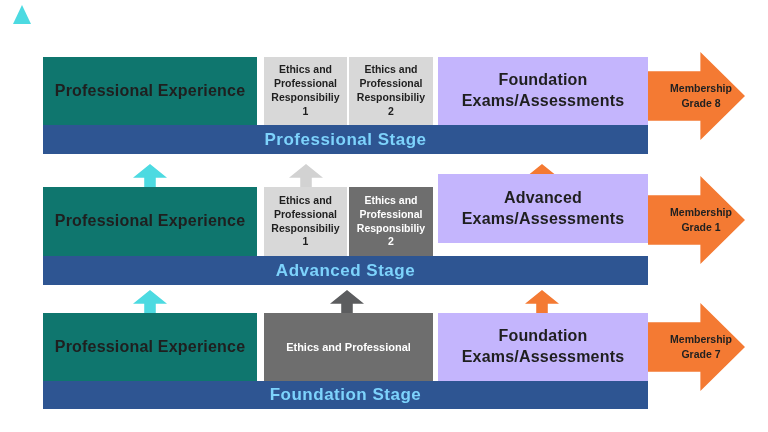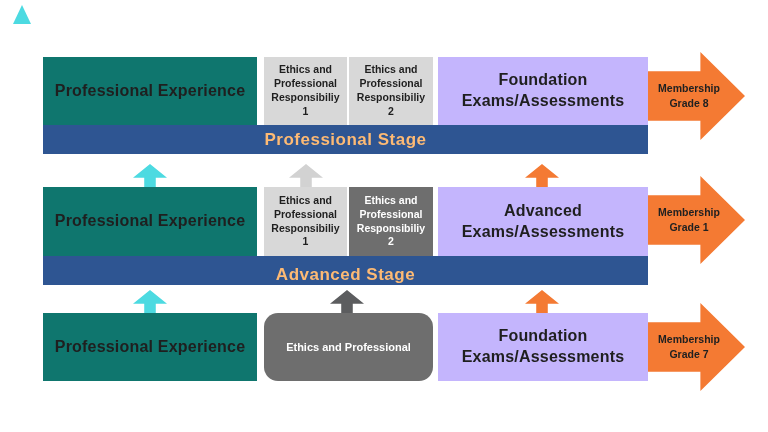--- a/index.html
+++ b/index.html
@@ -11,38 +11,38 @@
     position:absolute; display:flex; align-items:center; justify-content:center;
     text-align:center; color:#1F1F1F;
   }
   .cyan   { background:#0f766e; }
   .orange { background:#c4b5fd;justify-content:center; }
   .gray-light { background:#D8D8D8; }
   .gray-dark  { background:#6E6E6E; color:#ffffff; }
   .big-label { font-size:16px; font-weight:600; letter-spacing:0.2px; line-height:1.3; }
   .ethics-text { font-size:10.5px; font-weight:600; line-height:1.32;text-align:center; }
   .banner {
-    position:absolute; background:#2E5592; color:#fdba74;
+    position:absolute; background:#2E5592; color:#7dd3fc;
     display:flex; align-items:center; justify-content:center;
     font-size:17px; font-weight:600; letter-spacing:0.5px;
   }
   .up-arrow {
     position:absolute; width:34px; height:23px;
     clip-path:polygon(50% 0%, 100% 60%, 67% 60%, 67% 100%, 33% 100%, 33% 60%, 0% 60%);
   }
   .ua-cyan  { background:#4CDAE1; }
   .ua-lgray { background:#D2D2D2; }
   .ua-dgray { background:#5C5D5F; }
   .ua-orange{ background:#F47A33; }
   .right-arrow {
     position:absolute; width:97px; height:88px; background:#F47A33;
     clip-path:polygon(0% 22%, 54% 22%, 54% 0%, 100% 50%, 54% 100%, 54% 78%, 0% 78%);
   }
   .m-text {
-    position:absolute; left:2px; top:0; width:78px; height:100%;
+    position:absolute; left:14px; top:0; width:78px; height:100%;
     display:flex; flex-direction:column; align-items:center; justify-content:center;
     font-size:10.5px; font-weight:600; color:#212121; line-height:1.4; text-align:left;
   }
   .corner-arrow { position:absolute; left:11px; top:5px; }
 </style>
 </head>
 <body>
 
 <div class="canvas">
 
@@ -109,59 +109,62 @@
 
   <div class="box gray-dark ethics-text" style="left:349px;top:187px;width:84px;height:69px;">
     <div>
       <div>Ethics and</div>
       <div>Professional</div>
       <div>Responsibiliy</div>
       <div>2</div>
     </div>
   </div>
 
-  <div class="box orange big-label" style="left:438px;top:187px;width:210px;height:69px;">
+  <div class="box orange big-label" style="left:438px;top:174px;width:210px;height:69px;">
     <div>
       <div>Advanced</div>
       <div>Exams/Assessments</div>
     </div>
   </div>
 
-  <div class="banner" style="left:43px;top:256px;width:605px;height:29px;align-items:flex-end;">
+  <div class="banner" style="left:43px;top:256px;width:605px;height:29px;">
     <span>Advanced Stage</span>
   </div>
 
   <div class="right-arrow" style="left:648px;top:176px;">
     <div class="m-text">
       <div>Membership</div>
       <div>Grade 1</div>
     </div>
   </div>
 
   <div class="up-arrow ua-cyan" style="left:133px;top:290px;"></div>
   <div class="up-arrow ua-dgray" style="left:330px;top:290px;"></div>
   <div class="up-arrow ua-orange" style="left:525px;top:290px;"></div>
 
   <div class="box cyan big-label" style="left:43px;top:313px;width:214px;height:68px;">
     <span>Professional Experience</span>
   </div>
 
-  <div class="box gray-dark ethics-text" style="left:264px;top:313px;width:169px;height:68px;border-radius:14px;">
+  <div class="box gray-dark ethics-text" style="left:264px;top:313px;width:169px;height:68px;">
     <div style="font-size:11px;">
       <div>Ethics and Professional</div>
     </div>
   </div>
 
   <div class="box orange big-label" style="left:438px;top:313px;width:210px;height:68px;">
     <div>
       <div>Foundation</div>
       <div>Exams/Assessments</div>
     </div>
   </div>
 
+  <div class="banner" style="left:43px;top:381px;width:605px;height:28px;">
+    <span>Foundation Stage</span>
+  </div>
 
   <div class="right-arrow" style="left:648px;top:303px;">
     <div class="m-text">
       <div>Membership</div>
       <div>Grade 7</div>
     </div>
   </div>
 
 </div>
 

